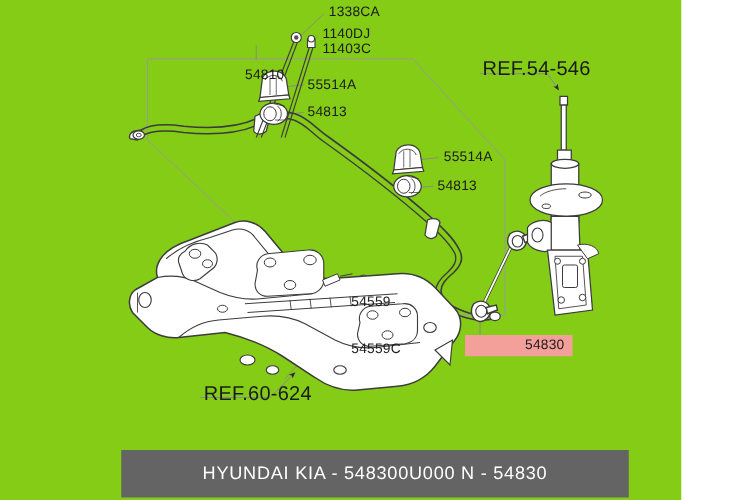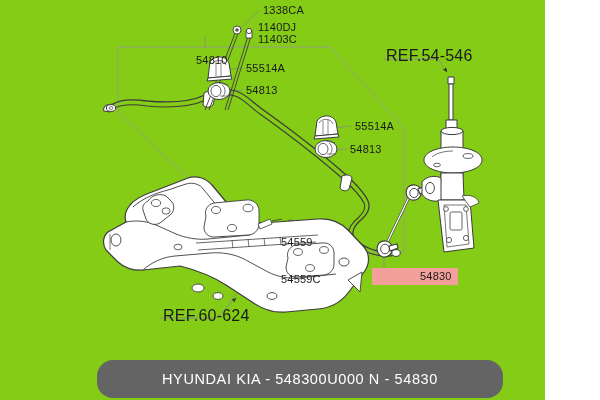--- a/index.html
+++ b/index.html
@@ -49,21 +49,20 @@
   #footer-bar {
     position: absolute;
     left: 97px;
     top: 360px;
     width: 406px;
     height: 38px;
     background: #646464;
     display: flex;
     align-items: center;
     justify-content: center;
-    border-radius: 16px;
   }
   #footer-text {
     color: #ffffff;
     font-family: "Liberation Sans", sans-serif;
     font-size: 14.5px;
     letter-spacing: 0.6px;
     white-space: nowrap;
   }
 </style>
 </head>

